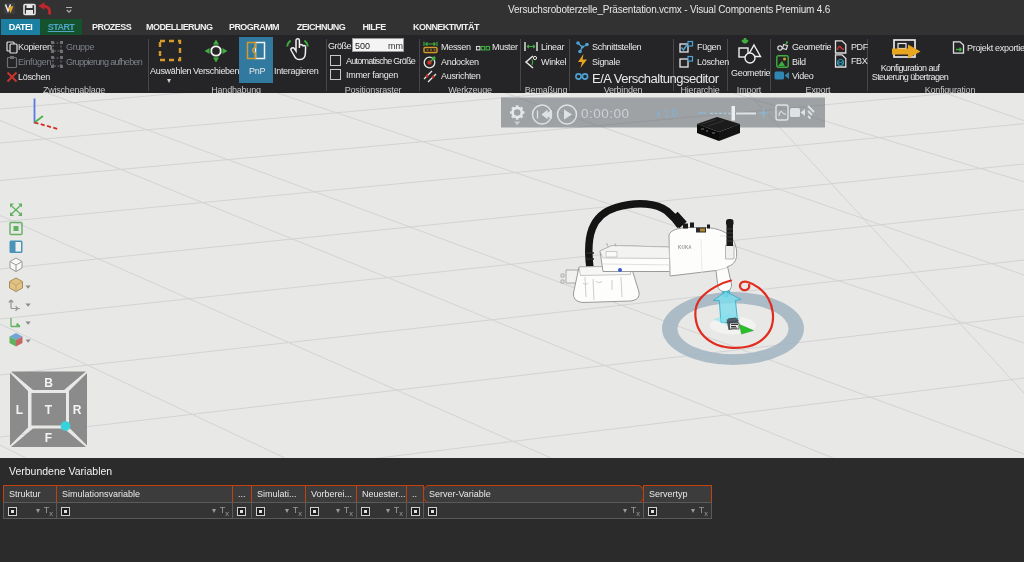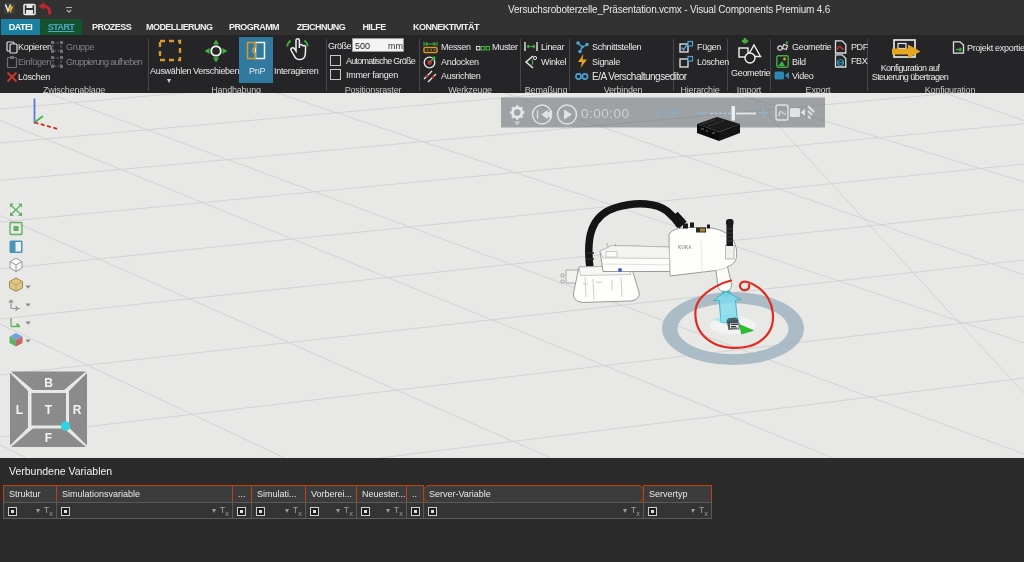--- a/index.html
+++ b/index.html
@@ -183,21 +183,21 @@
       </svg>
     <div class="it" style="left:592px;top:7px">Schnittstellen</div>
     <svg style="left:577px;top:19px" width="11" height="14" viewBox="0 0 11 14">
         <path d="M6.5 0 L1 8 H5 L3.5 14 L10 5.5 H5.5 Z" fill="#e8a520"></path>
       </svg>
     <div class="it" style="left:592px;top:22px">Signale</div>
     <svg style="left:575px;top:37px" width="14" height="9" viewBox="0 0 14 9">
         <circle cx="3.5" cy="4.5" r="2.6" fill="none" stroke="#4da3d4" stroke-width="1.6"></circle>
         <circle cx="10" cy="4.5" r="2.6" fill="none" stroke="#4da3d4" stroke-width="1.6"></circle>
       </svg>
-    <div class="it" style="left:592px;top:36px;font-size:10px;letter-spacing:-0.5px">E/A Verschaltungseditor</div>
+    <div class="it" style="left:592px;top:36px;font-size:13px;letter-spacing:-0.5px">E/A Verschaltungseditor</div>
     <div class="glabel" style="left:573px;width:100px;">Verbinden</div>
 
     <svg style="left:679px;top:6px" width="14" height="13" viewBox="0 0 14 13">
         <rect x="1" y="3" width="8" height="8" fill="none" stroke="#e8e8e8" stroke-width="1.3"></rect>
         <path d="M2.5 6.5 L4.5 9 L8 3.5" stroke="#4da3d4" stroke-width="1.4" fill="none"></path>
         <rect x="9" y="0.5" width="4.5" height="4.5" fill="#252528" stroke="#4da3d4" stroke-width="1.2"></rect>
       </svg>
     <div class="it" style="left:697px;top:7px">Fügen</div>
     <svg style="left:679px;top:21px" width="14" height="13" viewBox="0 0 14 13">
         <rect x="1" y="3" width="8" height="8" fill="none" stroke="#e8e8e8" stroke-width="1.3"></rect>

